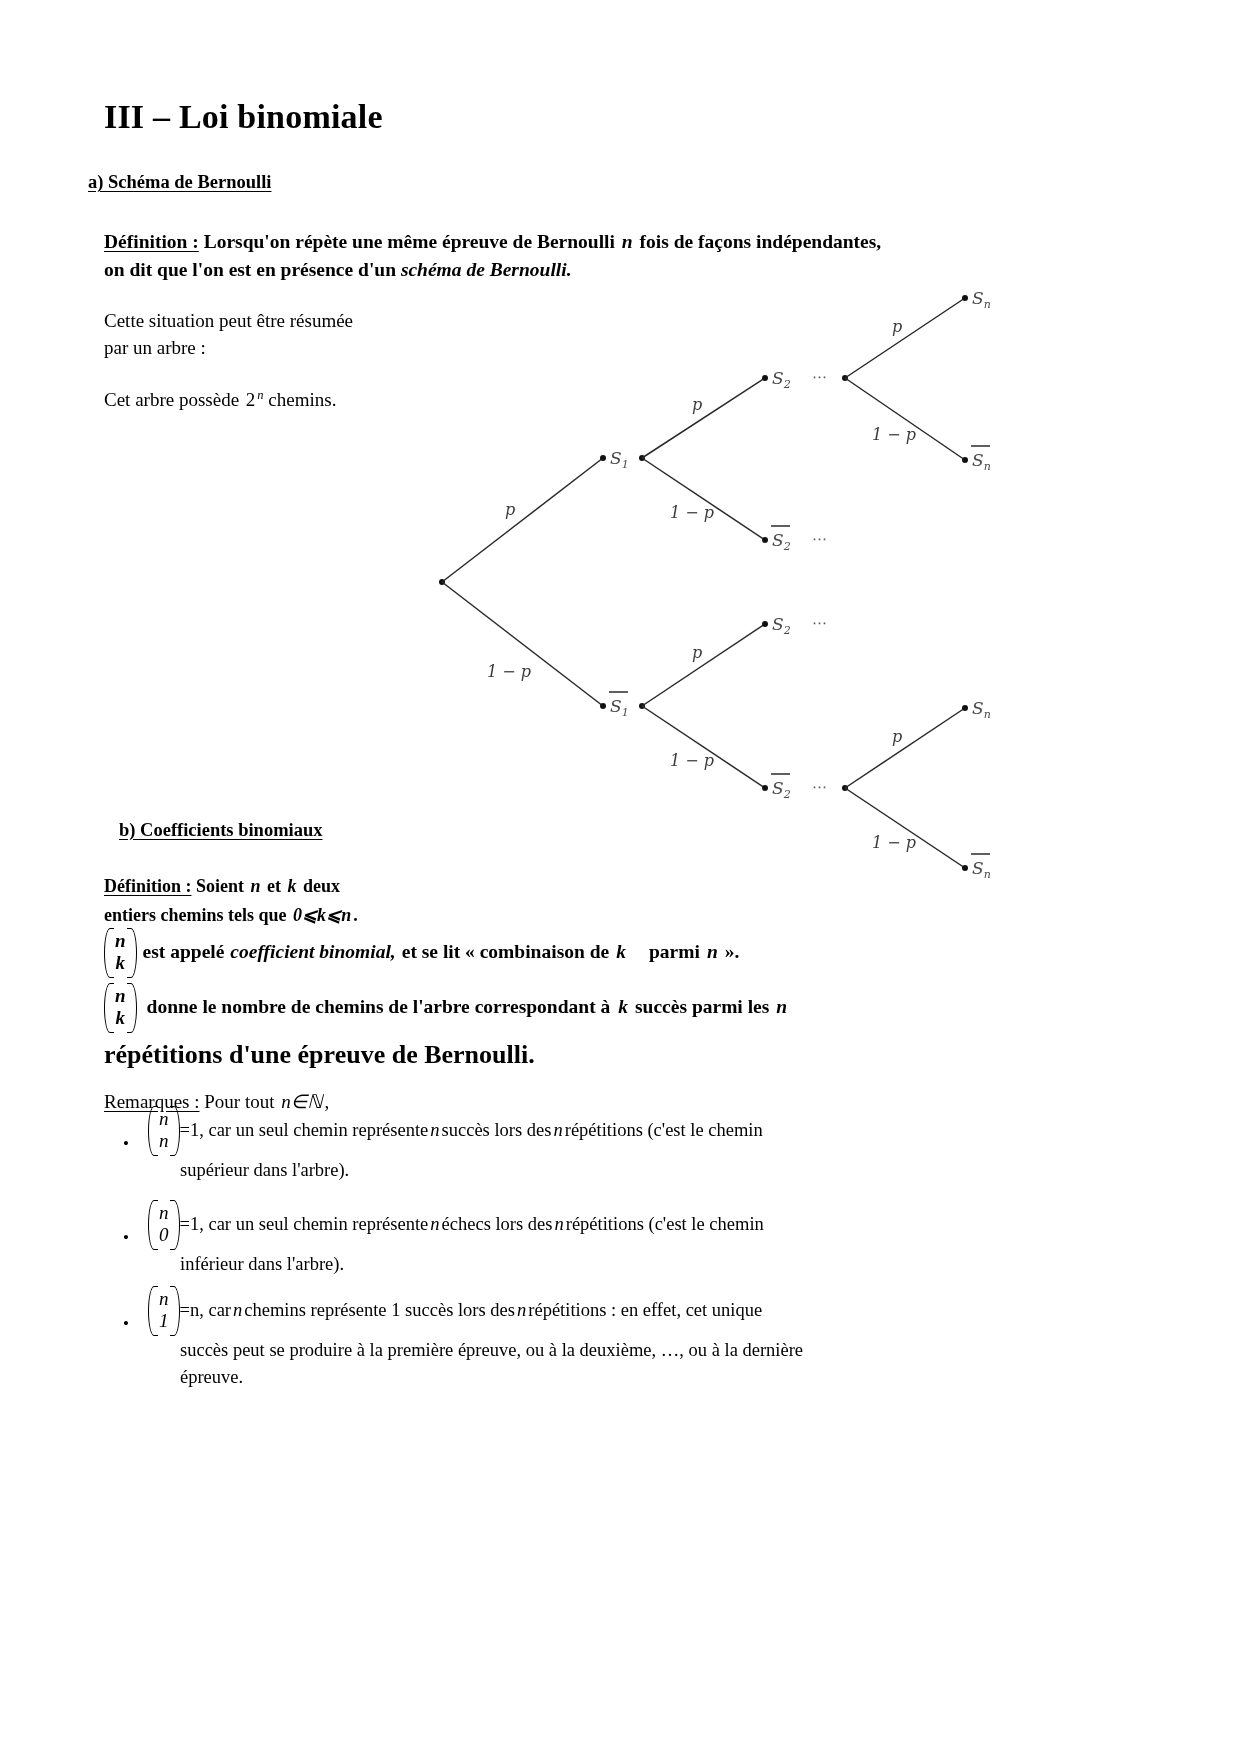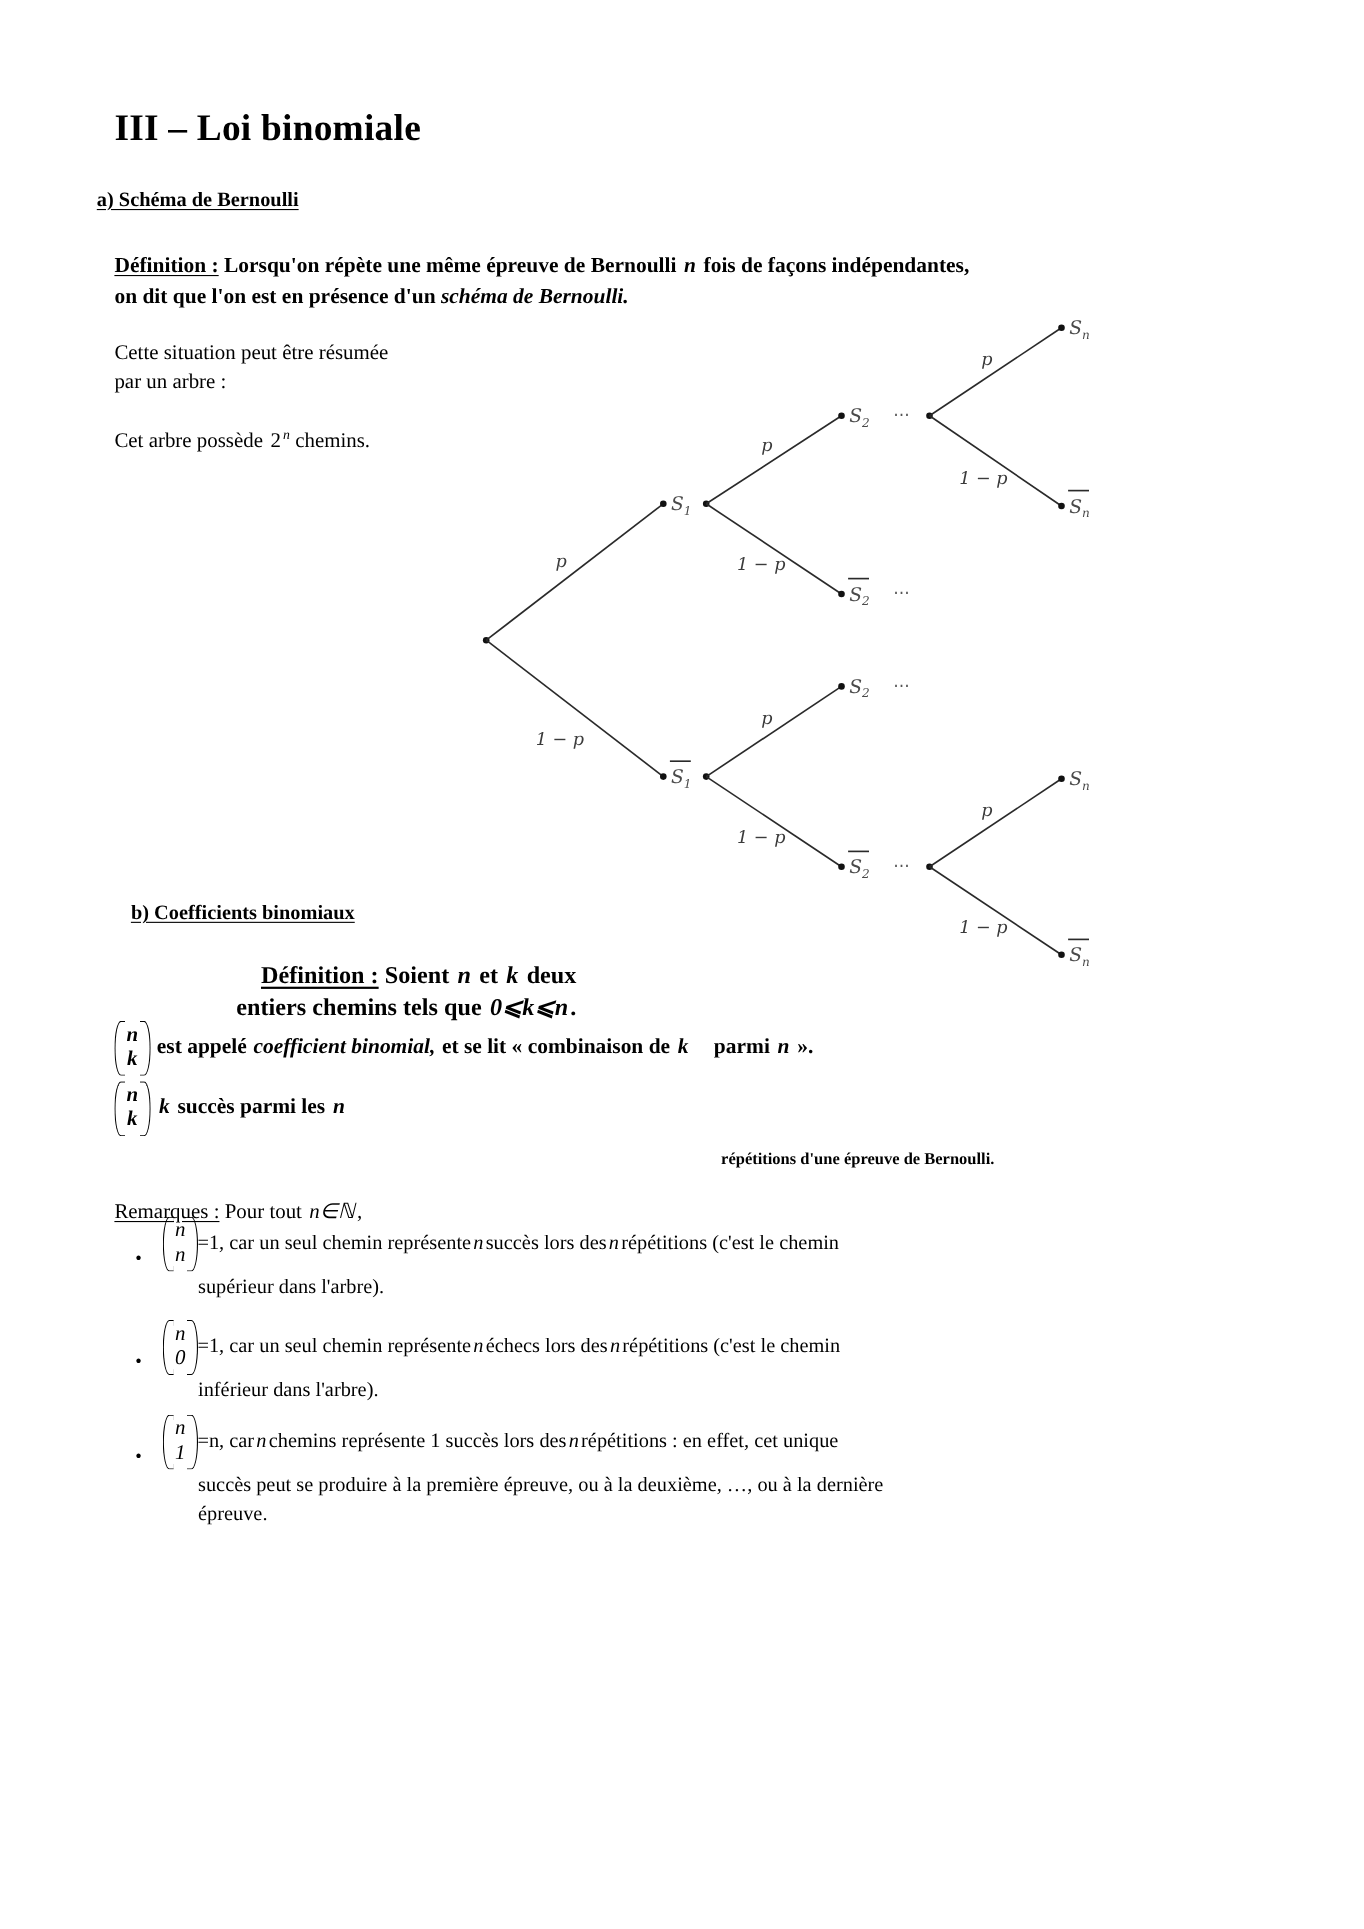--- a/index.html
+++ b/index.html
@@ -63,21 +63,21 @@
   sup.exp {
     font-size: 0.66em;
     font-style: italic;
     vertical-align: super;
   }
 
   #def1 { left: 104px; top: 228px; width: 800px; font-weight: bold; font-size: 19.5px; line-height: 28px;}
   #resume { left: 104px; top: 307px; width: 420px; }
   #chemins { left: 104px; top: 382px; width: 420px; }
 
-  #def2 { left: 104px; top: 872px; width: 420px; font-weight: bold; font-size: 22px; line-height: 29px; text-align: right; }
+  #def2 { left: 104px; top: 872px; width: 420px; font-weight: bold; font-size: 18px; line-height: 29px; }
 
   
   .binom {
     display: inline-block;
     position: relative;
     vertical-align: middle;
     padding: 0 11px;
     font-style: italic;
     font-weight: normal;
     line-height: 22px;
@@ -107,21 +107,21 @@
 
   .line-row {
     position: absolute;
     display: flex;
     align-items: center;
     font-size: 19.5px;
     font-weight: bold;
   }
   #coef-line1 { left: 104px; top: 930px; width: 860px; }
   #coef-line2 { left: 104px; top: 985px; width: 900px; }
-  #coef-tail  { left: 104px; top: 1041px; width: 800px; font-weight: bold; font-size: 15px; text-align: right; }
+  #coef-tail  { left: 104px; top: 1041px; width: 800px; font-weight: bold; font-size: 26px; }
 
   #remarques { left: 104px; top: 1088px; width: 900px; font-size: 19px; }
 
   .bullet-block {
     position: absolute;
     left: 104px;
     width: 890px;
     font-size: 18.5px;
     line-height: 27px;
   }
@@ -318,20 +318,21 @@
     <span style="margin-left:5px">».</span>
   </div>
 
   <div class="line-row" id="coef-line2">
     <span class="binom bold-b">
       <span class="col">
         <span>n</span>
         <span>k</span>
       </span>
     </span>
+    <span style="margin-left:10px">donne le nombre de chemins de l'arbre correspondant à</span>
     <span class="mathvar-b" style="margin-left:6px">k</span>
     <span style="margin-left:5px">succès parmi les</span>
     <span class="mathvar-b" style="margin-left:5px">n</span>
   </div>
 
   <div class="para bold" id="coef-tail">répétitions d'une épreuve de Bernoulli.</div>
 
   <div class="para" id="remarques">
     <span class="u">Remarques :</span>
     <span>Pour tout</span>

